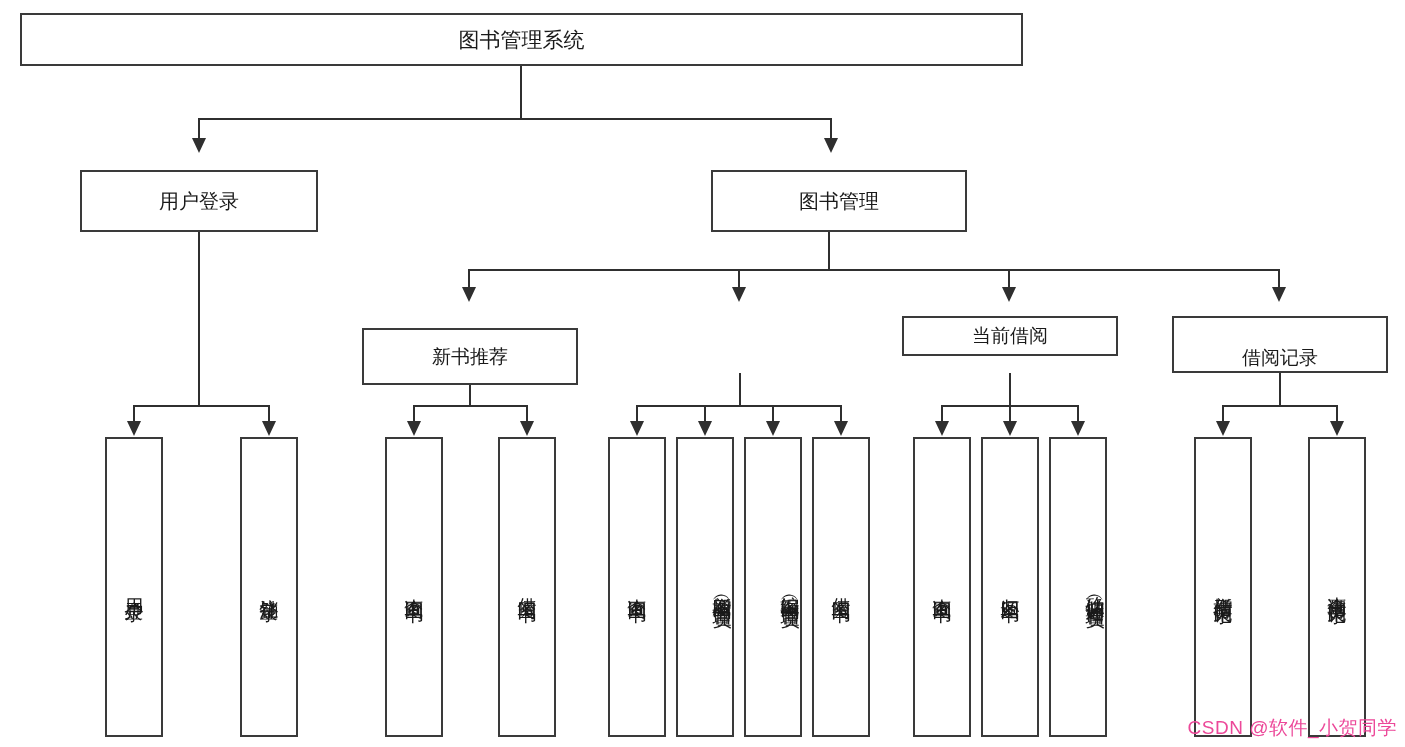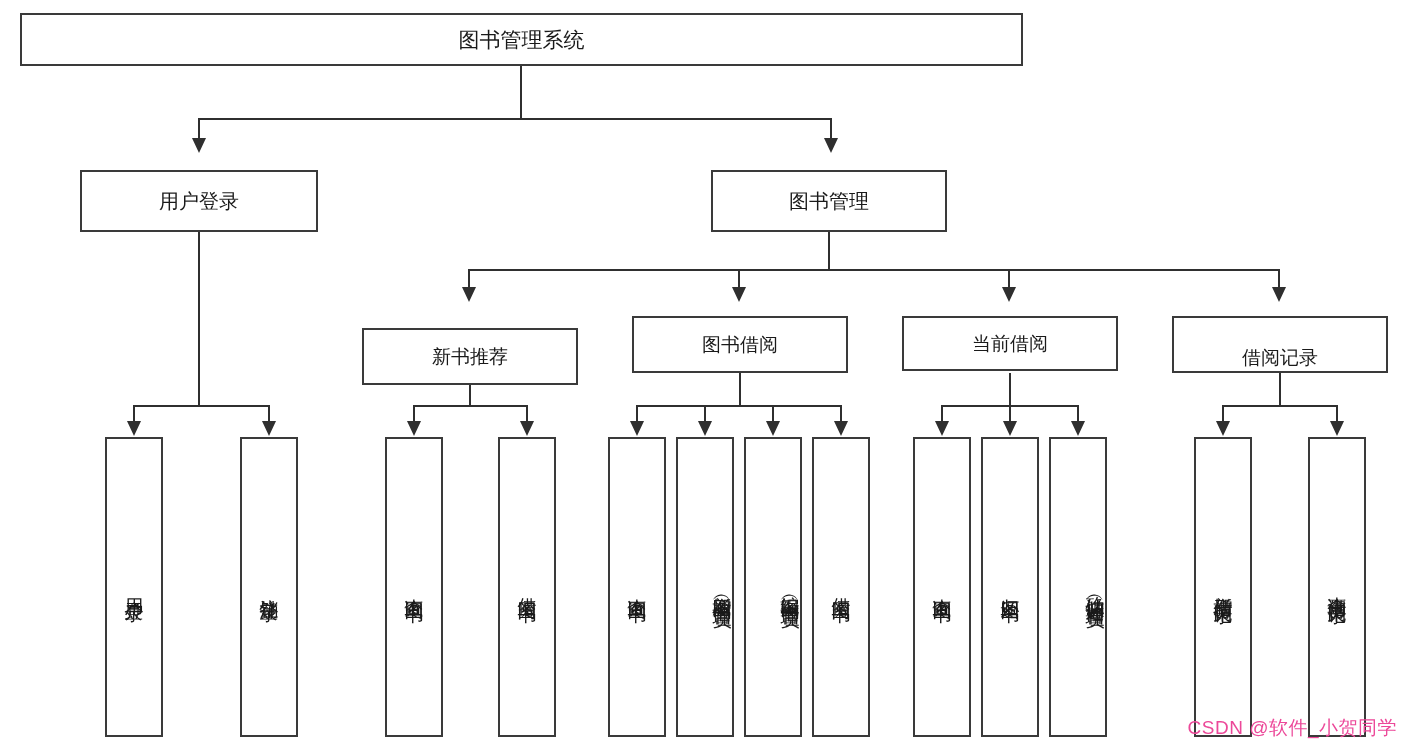--- a/index.html
+++ b/index.html
@@ -101,21 +101,21 @@
   <div class="conn hline" style="left:198px; top:118px; width:634px; height:2px;"></div>
   <div class="conn vline" style="left:198px; top:118px; width:2px; height:22px;"></div>
   <div class="conn vline" style="left:830px; top:118px; width:2px; height:22px;"></div>
   <div class="arrow" style="left:192px; top:138px;"></div>
   <div class="arrow" style="left:824px; top:138px;"></div>
 
   <div class="node lvl2" style="left:80px; top:170px; width:238px; height:62px;">
     <span class="label">用户登录</span>
   </div>
 
-  <div class="node lvl2" style="left:711px; top:170px; width:236px; height:62px;">
+  <div class="node lvl2" style="left:711px; top:170px; width:256px; height:62px;">
     <span class="label">图书管理</span>
   </div>
 
   <div class="conn vline" style="left:198px; top:232px; width:2px; height:174px;"></div>
   <div class="conn hline" style="left:133px; top:405px; width:137px; height:2px;"></div>
   <div class="conn vline" style="left:133px; top:405px; width:2px; height:18px;"></div>
   <div class="conn vline" style="left:268px; top:405px; width:2px; height:18px;"></div>
   <div class="arrow" style="left:127px; top:421px;"></div>
   <div class="arrow" style="left:262px; top:421px;"></div>
 
@@ -126,24 +126,21 @@
   <div class="conn vline" style="left:1008px; top:269px; width:2px; height:20px;"></div>
   <div class="conn vline" style="left:1278px; top:269px; width:2px; height:20px;"></div>
   <div class="arrow" style="left:462px; top:287px;"></div>
   <div class="arrow" style="left:732px; top:287px;"></div>
   <div class="arrow" style="left:1002px; top:287px;"></div>
   <div class="arrow" style="left:1272px; top:287px;"></div>
 
   <div class="node lvl3" style="left:362px; top:316px; width:216px; height:57px;margin-top:12px;">
     <span class="label">新书推荐</span>
   </div>
-  <div class="node lvl3" style="left:632px; top:316px; width:216px; height:57px;">
-    <span class="label">图书借阅</span>
-  </div>
-  <div class="node lvl3" style="left:902px; top:316px; width:216px; height:55px;">
+  <div class="node lvl3" style="left:902px; top:316px; width:216px; height:40px;">
     <span class="label">当前借阅</span>
   </div>
   <div class="node lvl3" style="left:1172px; top:316px; width:216px; height:57px;align-items:flex-end;">
     <span class="label">借阅记录</span>
   </div>
 
   <div class="conn vline" style="left:469px; top:373px; width:2px; height:33px;"></div>
   <div class="conn hline" style="left:413px; top:405px; width:115px; height:2px;"></div>
   <div class="conn vline" style="left:413px; top:405px; width:2px; height:18px;"></div>
   <div class="conn vline" style="left:526px; top:405px; width:2px; height:18px;"></div>

